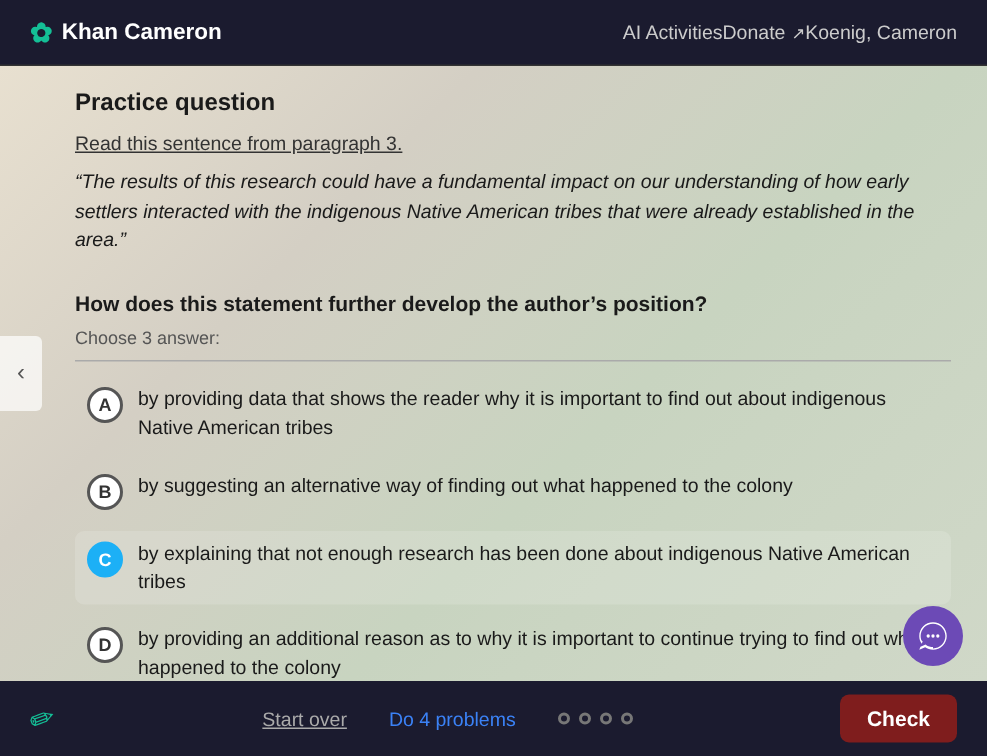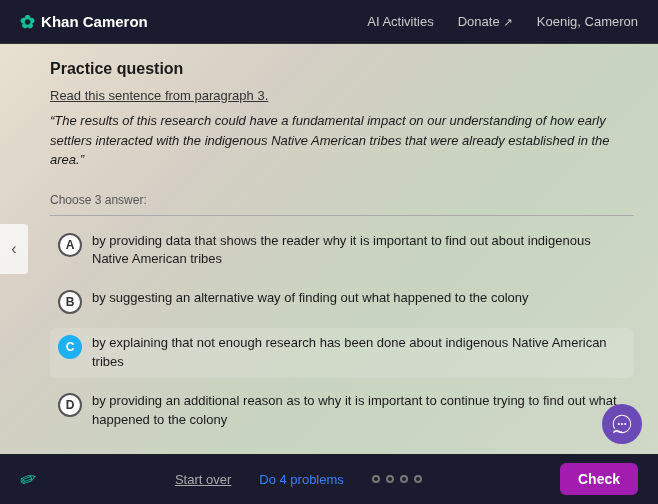--- a/index.html
+++ b/index.html
@@ -29,21 +29,20 @@
       font-size: 15px;
       flex: 1;
     }
     .logo-icon {
       color: #14bf96;
       font-size: 18px;
     }
     .header-nav {
       display: flex;
       align-items: center;
-      gap: 24px;
       margin-left: 33px;
     }
     .header-nav a {
       color: #ccc;
       text-decoration: none;
       font-size: 13px;
     }
     .nav-donate {
       display: flex;
       align-items: flex-end;
@@ -237,21 +236,21 @@
     }
     .dot {
       width: 8px;
       height: 8px;
       border-radius: 50%;
       border: 2px solid #777;
       background: transparent;
     }
 
     .check-btn {
-      background: #a21caf;
+      background: #7f1d1d;
       color: white;
       border: none;
       border-radius: 6px;
       padding: 8px 18px;
       font-size: 14px;
       font-weight: 600;
       cursor: pointer;
     }
   </style>
 </head>
@@ -276,20 +275,21 @@
   </nav>
 </div>
 
 <div class="main">
   <div class="side-arrow">‹</div>
 
   <div class="content">
     <div class="practice-title">Practice question</div>
     <div class="read-sentence">Read this sentence from paragraph 3.</div>
     <div class="quote-text">“The results of this research could have a fundamental impact on our understanding of how early settlers interacted with the indigenous Native American tribes that were already established in the area.”</div>
+    <div class="question">How does this statement further develop the author’s position?</div>
     <div class="choose-label">Choose 3 answer:</div>
     <hr class="divider">
 
     <div class="options">
       <div class="option">
         <div class="option-circle">A</div>
         <span class="option-text">by providing data that shows the reader why it is important to find out about indigenous Native American tribes</span>
       </div>
       <div class="option">
         <div class="option-circle">B</div>

